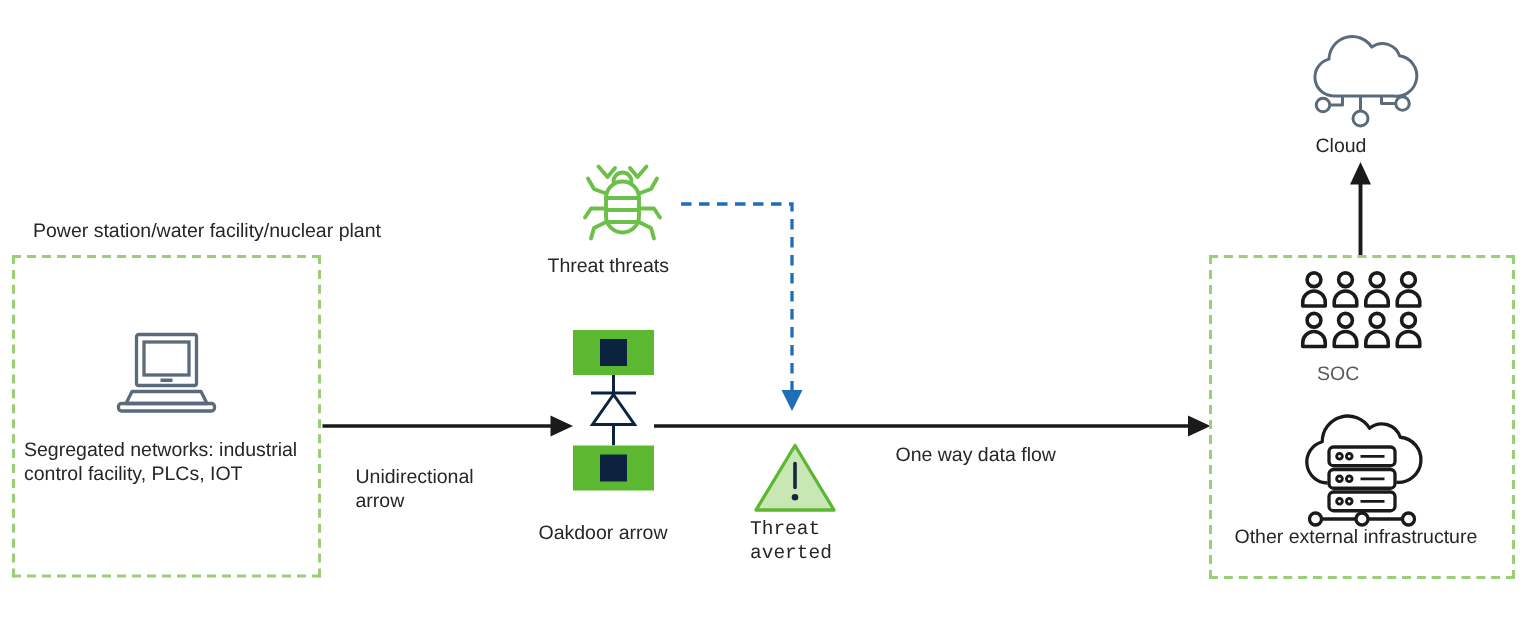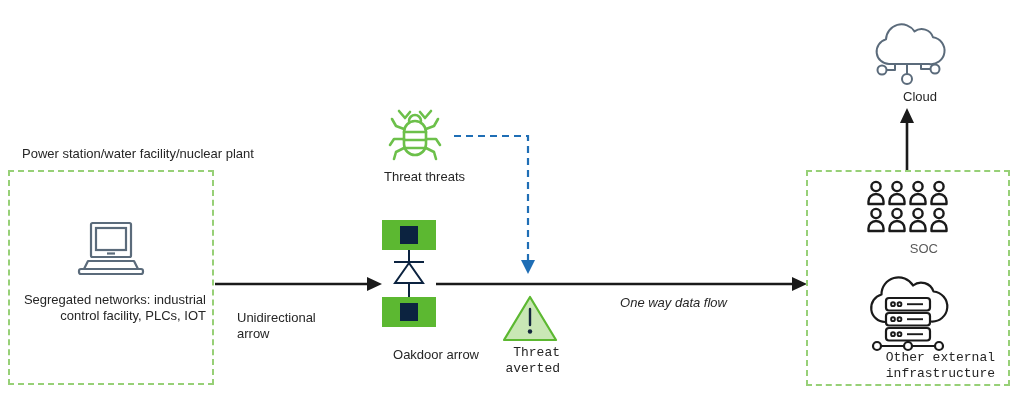--- a/index.html
+++ b/index.html
@@ -8,21 +8,21 @@
     --iconGray:#5B6B7B; --iconDark:#1A1A1A; --text:#262626; --socText:#595959;
   }
   html,body{margin:0;padding:0;background:#fff;}
   .canvas{
     position:relative;width:1023px;height:414px;background:#ffffff;
     font-family:"Liberation Sans","DejaVu Sans",sans-serif;color:var(--text);
     overflow:hidden;
   }
   .abs{position:absolute;}
   .label{font-size:13px;line-height:16px;color:var(--text);}
-  .center{text-align:right;}
+  .center{text-align:left;}
   .zone{
     border:2px dashed var(--lightGreenBorder);
     background:transparent;box-sizing:border-box;
   }
   .overlay{position:absolute;left:0;top:0;pointer-events:none;}
   .grect{background:var(--green);}
   .nsq{background:var(--navy);}
   .soc{color:var(--socText);}
 </style>
 </head>
@@ -99,21 +99,21 @@
   <div class="abs label center" style="left:365px;top:169px;width:100px;">Threat threats</div>
 
   <svg class="abs" style="left:501px;top:293px;" width="58" height="52" viewBox="0 0 58 52">
     <path d="M29,4 L55,47 H3 Z" fill="var(--triangleFill)" stroke="var(--green)" stroke-width="2.2" stroke-linejoin="round"></path>
     <line x1="29" y1="16" x2="29" y2="32" stroke="#14273d" stroke-width="2.4" stroke-linecap="round"></line>
     <circle cx="29" cy="38.5" r="2.2" fill="#14273d"></circle>
   </svg>
 
   <div class="abs label center" style="left:500px;top:345px;width:60px;font-family:Liberation Mono, monospace;">Threat averted</div>
 
-  <div class="abs label center" style="left:597px;top:295px;width:130px;font-style:italic;">One way data flow</div>
+  <div class="abs label center" style="left:597px;top:295px;width:130px;">One way data flow</div>
 
   <div class="abs zone" style="left:806px;top:170px;width:204px;height:216px;"></div>
 
   <svg class="abs" style="left:866px;top:179px;" width="84" height="54" viewBox="0 0 84 54" fill="none" stroke="var(--iconDark)" stroke-width="2.4" stroke-linejoin="round">
     <defs>
       <g id="person">
         <circle cx="10" cy="6.5" r="4.6"></circle>
         <path d="M2.5,24 v-2.5 a7.5,7.5 0 0 1 15,0 V24 Z"></path>
       </g>
     </defs>
@@ -145,21 +145,21 @@
         <circle cx="38.5" cy="62.2" r="1.9"></circle>
         <line x1="46" y1="62.2" x2="62" y2="62.2"></line>
     </g>
     <line x1="47" y1="68.5" x2="47" y2="74"></line>
     <line x1="16" y1="74" x2="78" y2="74"></line>
     <circle cx="16" cy="74" r="4" fill="#ffffff"></circle>
     <circle cx="47" cy="74" r="4" fill="#ffffff"></circle>
     <circle cx="78" cy="74" r="4" fill="#ffffff"></circle>
   </svg>
 
-  <div class="abs label center" style="left:823px;top:350px;width:172px;font-family:Liberation Mono, monospace;">Other external infrastructure</div>
+  <div class="abs label center" style="left:823px;top:350px;width:172px;">Other external infrastructure</div>
 
   <svg class="abs" style="left:867px;top:20px;" width="80" height="66" viewBox="0 0 80 66" fill="none" stroke="var(--iconGray)" stroke-width="2" stroke-linejoin="round">
     <path d="M22,44 a12.5,12.5 0 0 1 -3,-24.6 a15.5,15.5 0 0 1 28.5,-8 a12,12 0 0 1 18.5,5.8 a12.3,12.3 0 0 1 -4,26.8 z"></path>
     <path d="M28,44 v6 h-8"></path>
     <circle cx="15" cy="50" r="4.5"></circle>
     <path d="M40,44 v10"></path>
     <circle cx="40" cy="59" r="5"></circle>
     <path d="M54,44 v5 h9"></path>
     <circle cx="68" cy="49" r="4.5"></circle>
   </svg>

